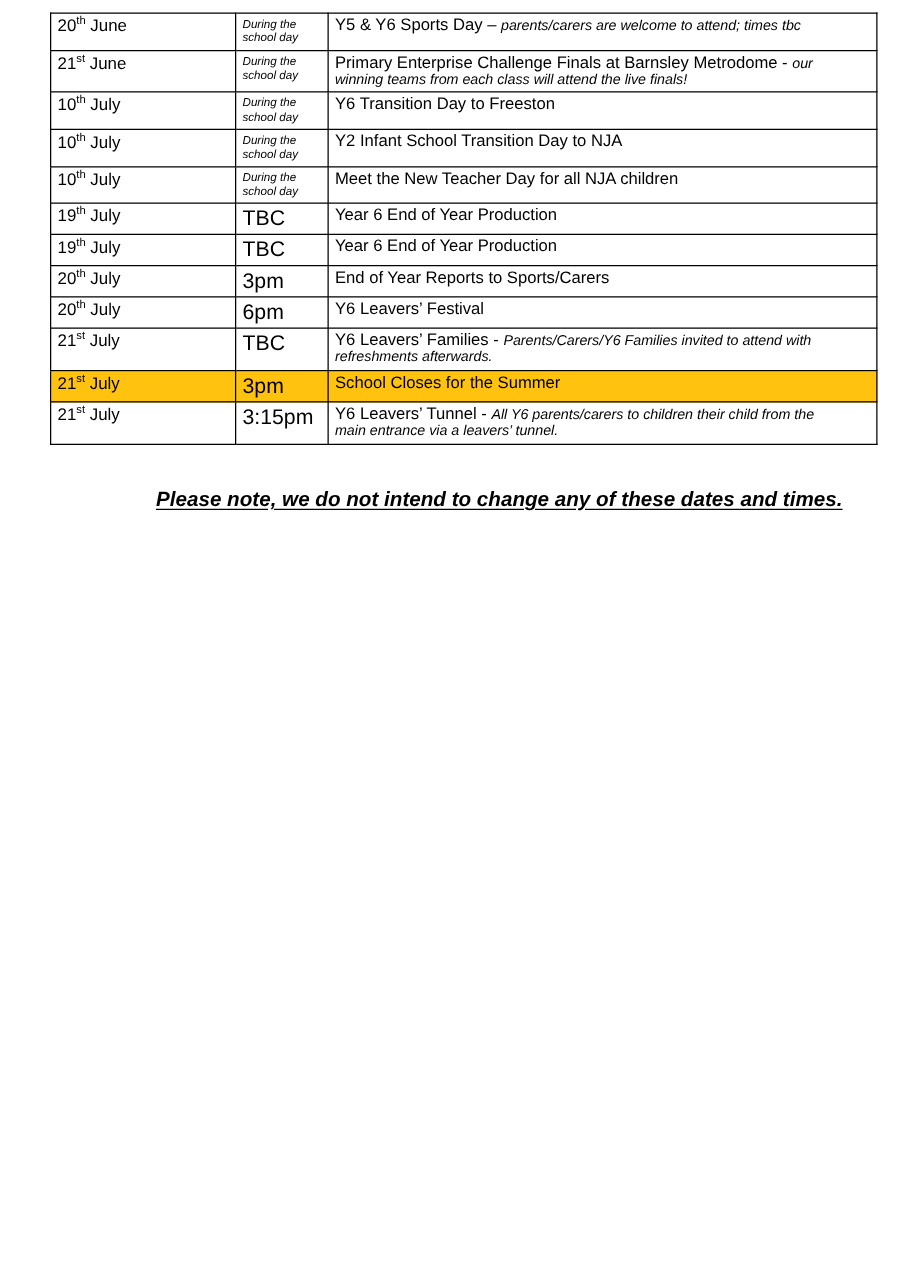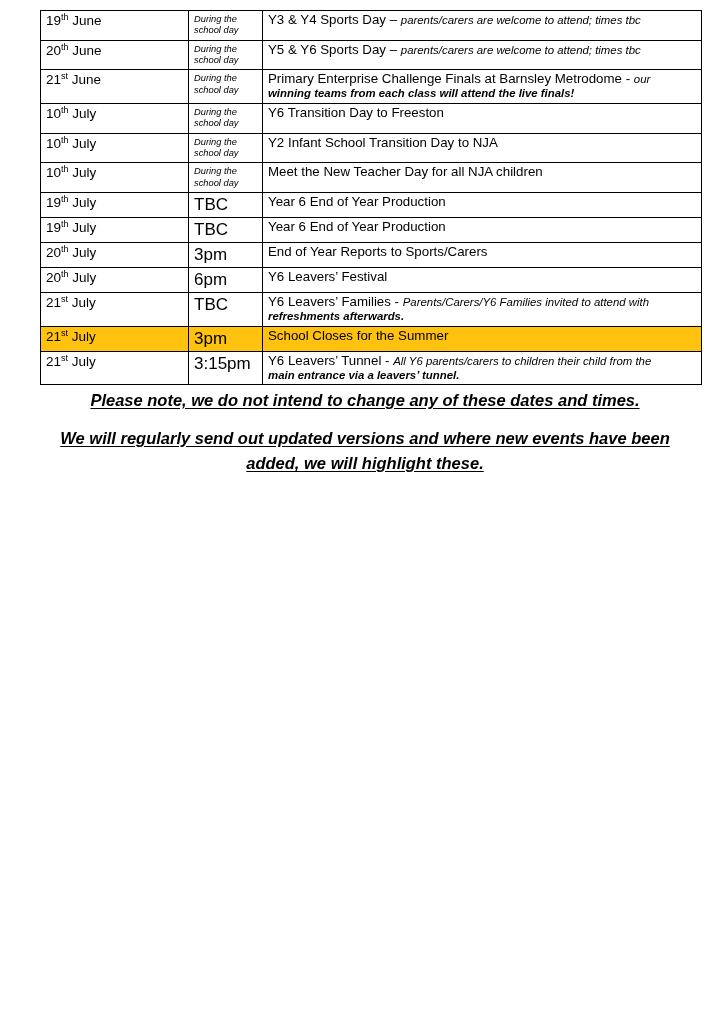--- a/index.html
+++ b/index.html
@@ -68,33 +68,32 @@
     font-size: 13.3px;
   }
   .cell-desc em {
     font-style: italic;
     font-size: 11.4px;
   }
   .desc-note {
     font-style: italic;
     font-size: 11.4px;
     display: block;
-    font-weight: bold;
   }
   tr.highlight td {
     background: #FFC20E;
   }
 
   
   .notes {
     position: absolute;
-    left: 40px;
+    left: 24px;
     top: 388px;
     width: 650px;
-    text-align: center;
+    text-align: right;
   }
   .note-line {
     font-weight: bold;
     font-style: italic;
     font-size: 16.5px;
     line-height: 1.52;
     margin: 0 0 13px 0;
   }
   .note-line span.u {
     text-decoration: underline;
@@ -107,25 +106,20 @@
 <div class="page">
 
   <div class="schedule-wrap">
     <table class="schedule">
       <colgroup>
         <col class="c-date">
         <col class="c-time">
         <col class="c-desc">
       </colgroup>
       <tbody id="schedule-body">
-          <tr>
-            <td class="cell-date"><span>19</span><sup>th</sup><span> June</span></td>
-            <td class="cell-time small"><span>During the school day</span></td>
-            <td class="cell-desc"><span>Y3 &amp; Y4 Sports Day – </span><em>parents/carers are welcome to attend; times tbc</em></td>
-          </tr>
           <tr>
             <td class="cell-date"><span>20</span><sup>th</sup><span> June</span></td>
             <td class="cell-time small"><span>During the school day</span></td>
             <td class="cell-desc"><span>Y5 &amp; Y6 Sports Day – </span><em>parents/carers are welcome to attend; times tbc</em></td>
           </tr>
           <tr>
             <td class="cell-date"><span>21</span><sup>st</sup><span> June</span></td>
             <td class="cell-time small"><span>During the school day</span></td>
             <td class="cell-desc"><span>Primary Enterprise Challenge Finals at Barnsley Metrodome - </span><em>our</em><span class="desc-note">winning teams from each class will attend the live finals!</span></td>
           </tr>
@@ -178,16 +172,15 @@
             <td class="cell-date"><span>21</span><sup>st</sup><span> July</span></td>
             <td class="cell-time"><span>3:15pm</span></td>
             <td class="cell-desc"><span>Y6 Leavers’ Tunnel - </span><em>All Y6 parents/carers to children their child from the</em><span class="desc-note">main entrance via a leavers’ tunnel.</span></td>
           </tr>
         </tbody>
     </table>
   </div>
 
   <div class="notes">
     <p class="note-line"><span class="u">Please note, we do not intend to change any of these dates and times.</span></p>
-    <p class="note-line"><span class="u">We will regularly send out updated versions and where new events have been added, we will highlight these.</span></p>
   </div>
 
 </div>
 
 </body></html>

